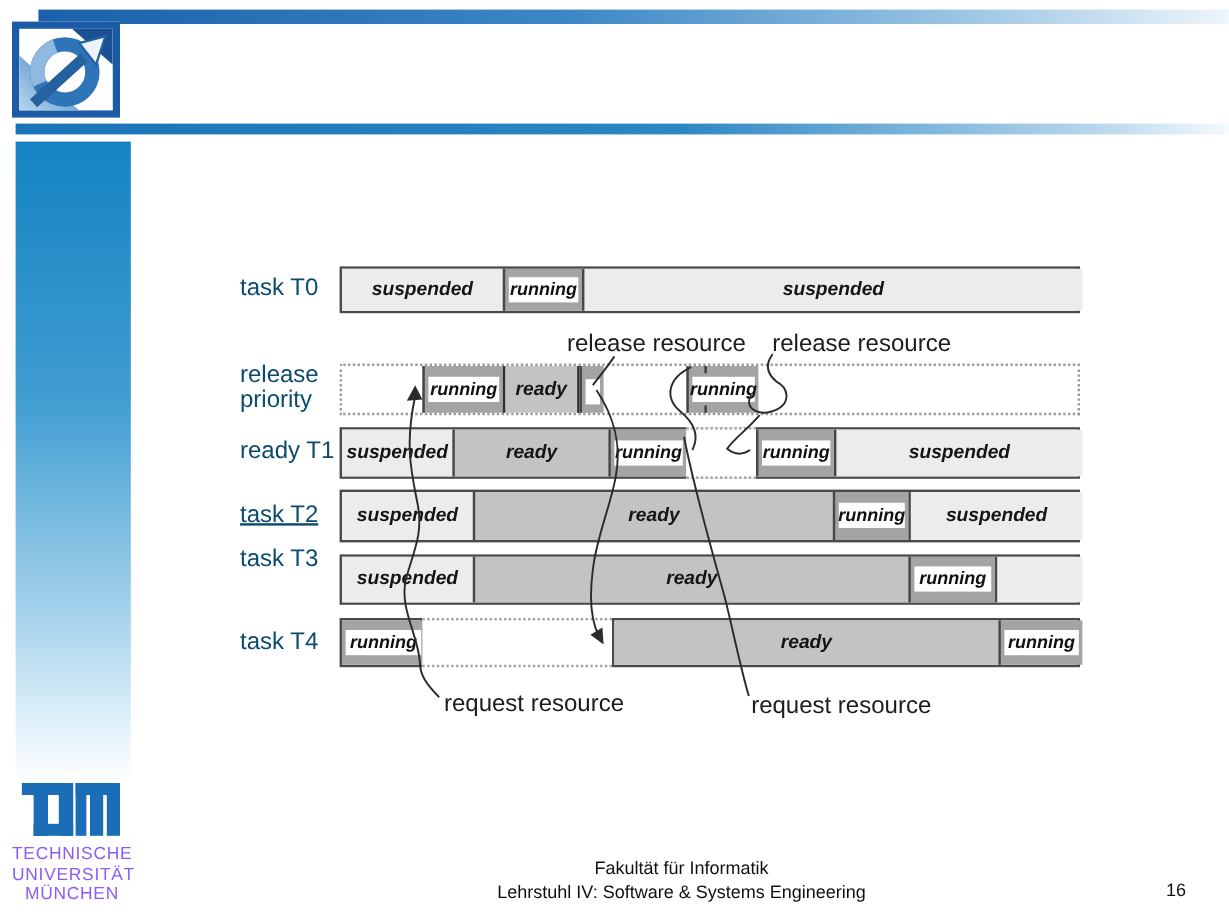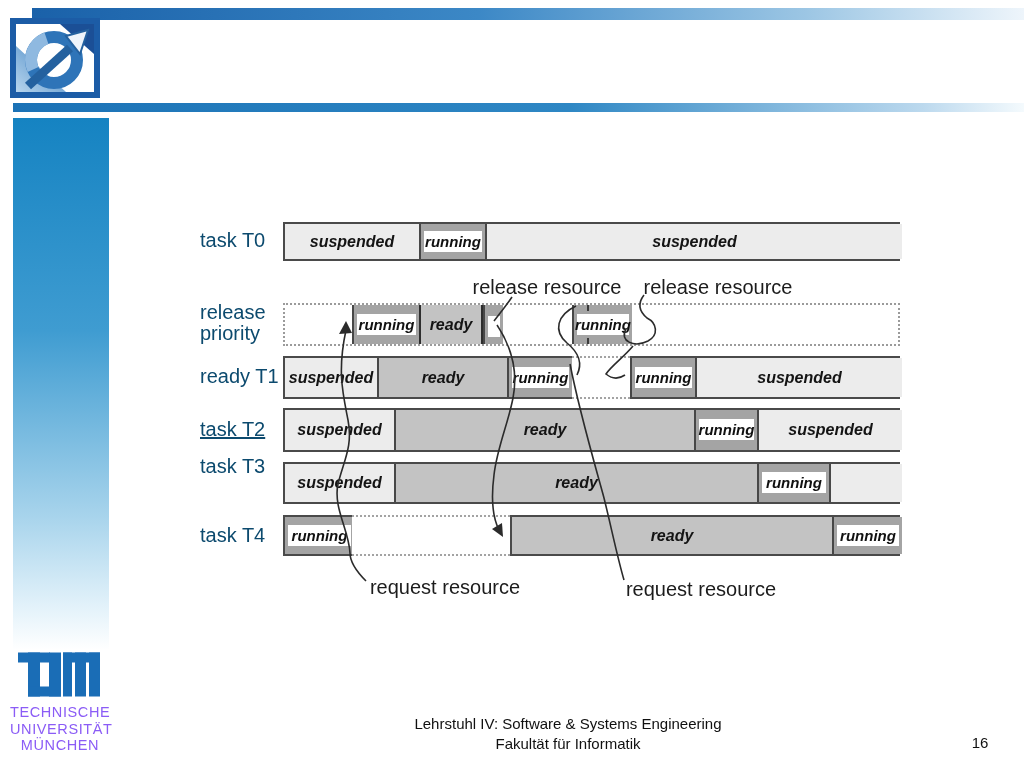--- a/index.html
+++ b/index.html
@@ -208,18 +208,18 @@
       <rect x="71" y="0" width="11" height="44"></rect>
     </g>
   </svg>
   <div class="tum-lines">
     <div>TECHNISCHE</div>
     <div>UNIVERSITÄT</div>
     <div>MÜNCHEN</div>
   </div>
 
   <div class="footer-center">
+    <div>Fakultät für Informatik</div>
     <div>Lehrstuhl IV: Software &amp; Systems Engineering</div>
-    <div>Fakultät für Informatik</div>
   </div>
   <div class="page-number">16</div>
 
 </div>
 
 </body></html>

